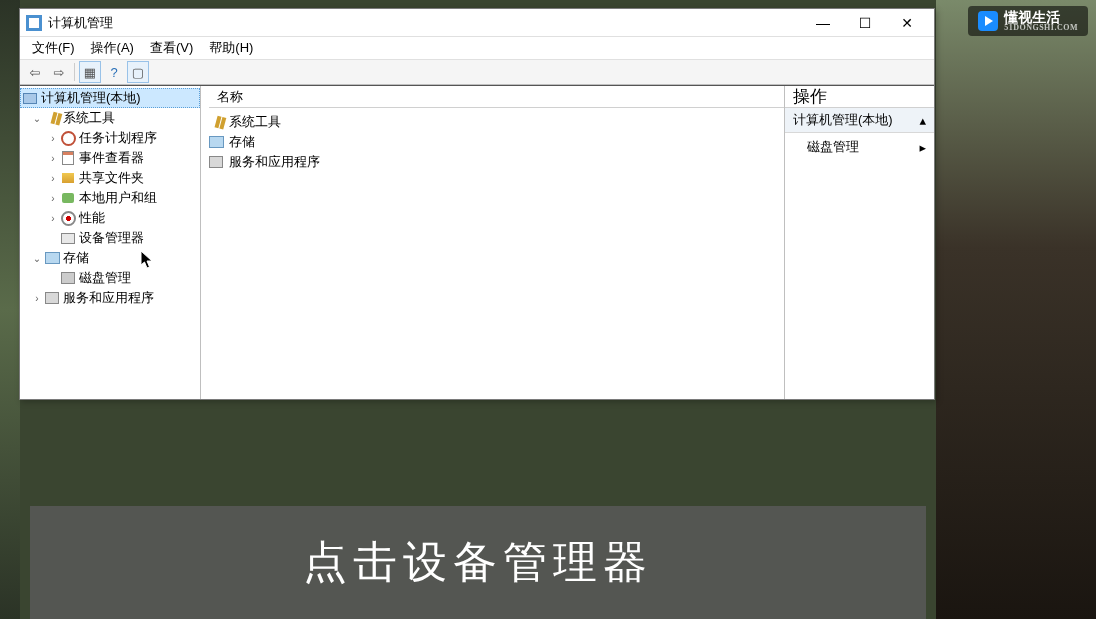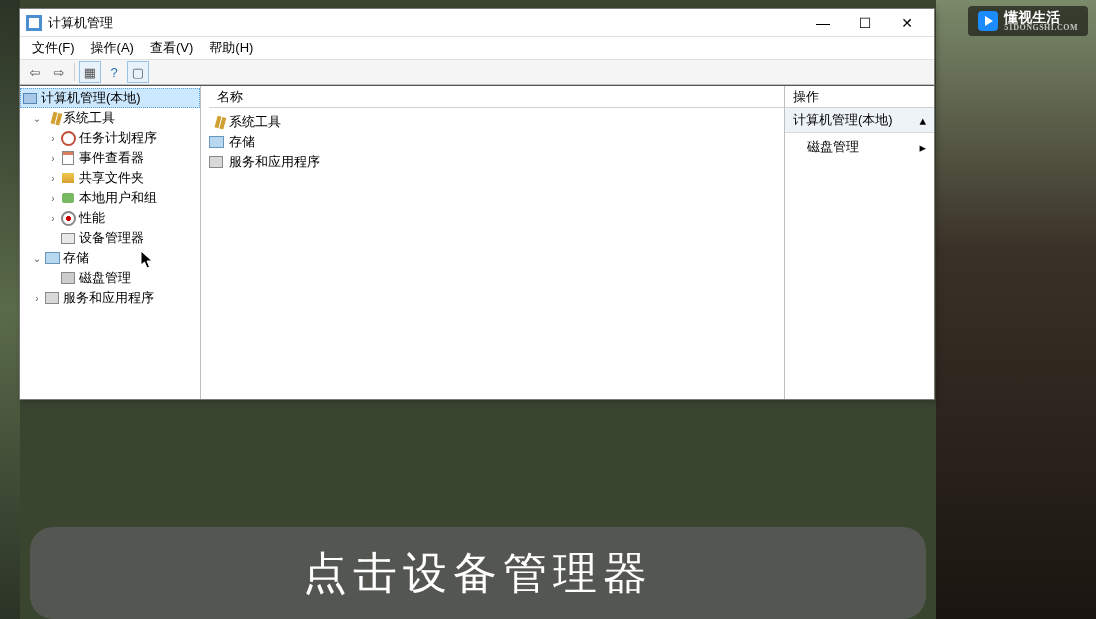--- a/index.html
+++ b/index.html
@@ -7,21 +7,21 @@
 
 .bg-left { position: absolute; left: 0; top: 0; width: 20px; height: 619px; background: linear-gradient(180deg, #2b3326 0%, #5a6b4a 50%, #2b3326 100%); }
 .bg-right { position: absolute; right: 0; top: 0; width: 160px; height: 619px; background: linear-gradient(180deg, #7a8a6a 0%, #3a3228 40%, #1a1510 100%); }
 
 .watermark { position: absolute; right: 8px; top: 6px; background: rgba(0,0,0,0.55); border-radius: 4px; padding: 4px 10px; z-index: 100; display: flex; align-items: center; gap: 6px; }
 .watermark-icon { width: 20px; height: 20px; background: #1a8cff; border-radius: 4px; position: relative; }
 .watermark-icon::after { content: ""; position: absolute; left: 7px; top: 5px; width: 0; height: 0; border-left: 8px solid #fff; border-top: 5px solid transparent; border-bottom: 5px solid transparent; }
 .watermark-text { color: #fff; font-size: 14px; font-weight: bold; display: flex; flex-direction: column; line-height: 1; }
 .watermark-sub { font-size: 8px; opacity: 0.7; letter-spacing: 0.5px; font-family: Liberation Serif, serif; }
 
-.subtitle-bar { position: absolute; bottom: 0; left: 30px; right: 170px; height: 92px; background: rgba(90,90,90,0.82); display: flex; align-items: center; justify-content: center; z-index: 50; border-radius: 23px; }
+.subtitle-bar { position: absolute; bottom: 0; left: 30px; right: 170px; height: 113px; background: rgba(90,90,90,0.82); display: flex; align-items: center; justify-content: center; z-index: 50; }
 .subtitle-text { color: #fff; font-size: 44px; letter-spacing: 6px; }
 
 .window { position: absolute; left: 19px; top: 8px; width: 916px; height: 392px; background: #fff; border: 1px solid #7a7a7a; box-shadow: 2px 2px 6px rgba(0,0,0,0.25); display: flex; flex-direction: column; z-index: 10; }
 
 .titlebar { height: 28px; display: flex; align-items: center; padding: 0 6px; border-bottom: 1px solid #e0e0e0; }
 .titlebar-icon { width: 16px; height: 16px; background: #4a90d0; margin-right: 6px; position: relative; }
 .titlebar-icon::after { content:""; position:absolute; inset:3px; background:#fff; }
 .titlebar-title { font-size: 13px; flex: 1; }
 .win-btns { display: flex; gap: 0; }
 .win-btn { width: 42px; height: 24px; display: flex; align-items: center; justify-content: center; font-size: 14px; cursor: pointer; }
@@ -47,21 +47,21 @@
 
 
 .list-panel { flex: 1; border-right: 1px solid #bfbfbf; display: flex; flex-direction: column; }
 .list-header { height: 22px; border-bottom: 1px solid #d0d0d0; display: flex; align-items: center; padding-left: 8px; font-size: 13px; background: #fff; margin-left: 8px; }
 .list-body { padding: 4px 6px; }
 .list-row { height: 20px; display: flex; align-items: center; font-size: 13px; cursor: pointer; }
 .list-icon { width: 18px; height: 16px; margin-right: 4px; display: inline-flex; align-items: center; justify-content: center; }
 
 
 .actions-panel { width: 149px; display: flex; flex-direction: column; }
-.actions-header { height: 22px; border-bottom: 1px solid #d0d0d0; padding-left: 8px; font-size: 13px; display: flex; align-items: center; }
+.actions-header { height: 22px; border-bottom: 1px solid #d0d0d0; padding-left: 8px; font-size: 17px; display: flex; align-items: center; }
 .actions-sub { background: #eef3f8; padding: 3px 8px; font-size: 13px; display: flex; align-items: center; justify-content: space-between; border-bottom: 1px solid #d8d8d8; cursor: pointer; }
 .actions-item { padding: 5px 8px 5px 22px; font-size: 13px; display: flex; align-items: center; justify-content: space-between; cursor: pointer; }
 
 .cursor { position: absolute; left: 140px; top: 250px; width: 14px; height: 20px; z-index: 30; pointer-events:none; }
 
 
 .ico-computer::before { content:""; display:block; width:12px; height:9px; border:1px solid #5585b5; background:#a8c8e8; }
 .ico-clock::before { content:""; display:block; width:11px; height:11px; border:2px solid #c05038; border-radius:50%; position:relative; }
 .ico-log::before { content:""; display:block; width:10px; height:12px; background:#fff; border:1px solid #888; box-shadow: inset 0 3px 0 #d88060; }
 .ico-share::before { content:""; display:block; width:12px; height:10px; background:linear-gradient(#f0c850,#d8a030); }

